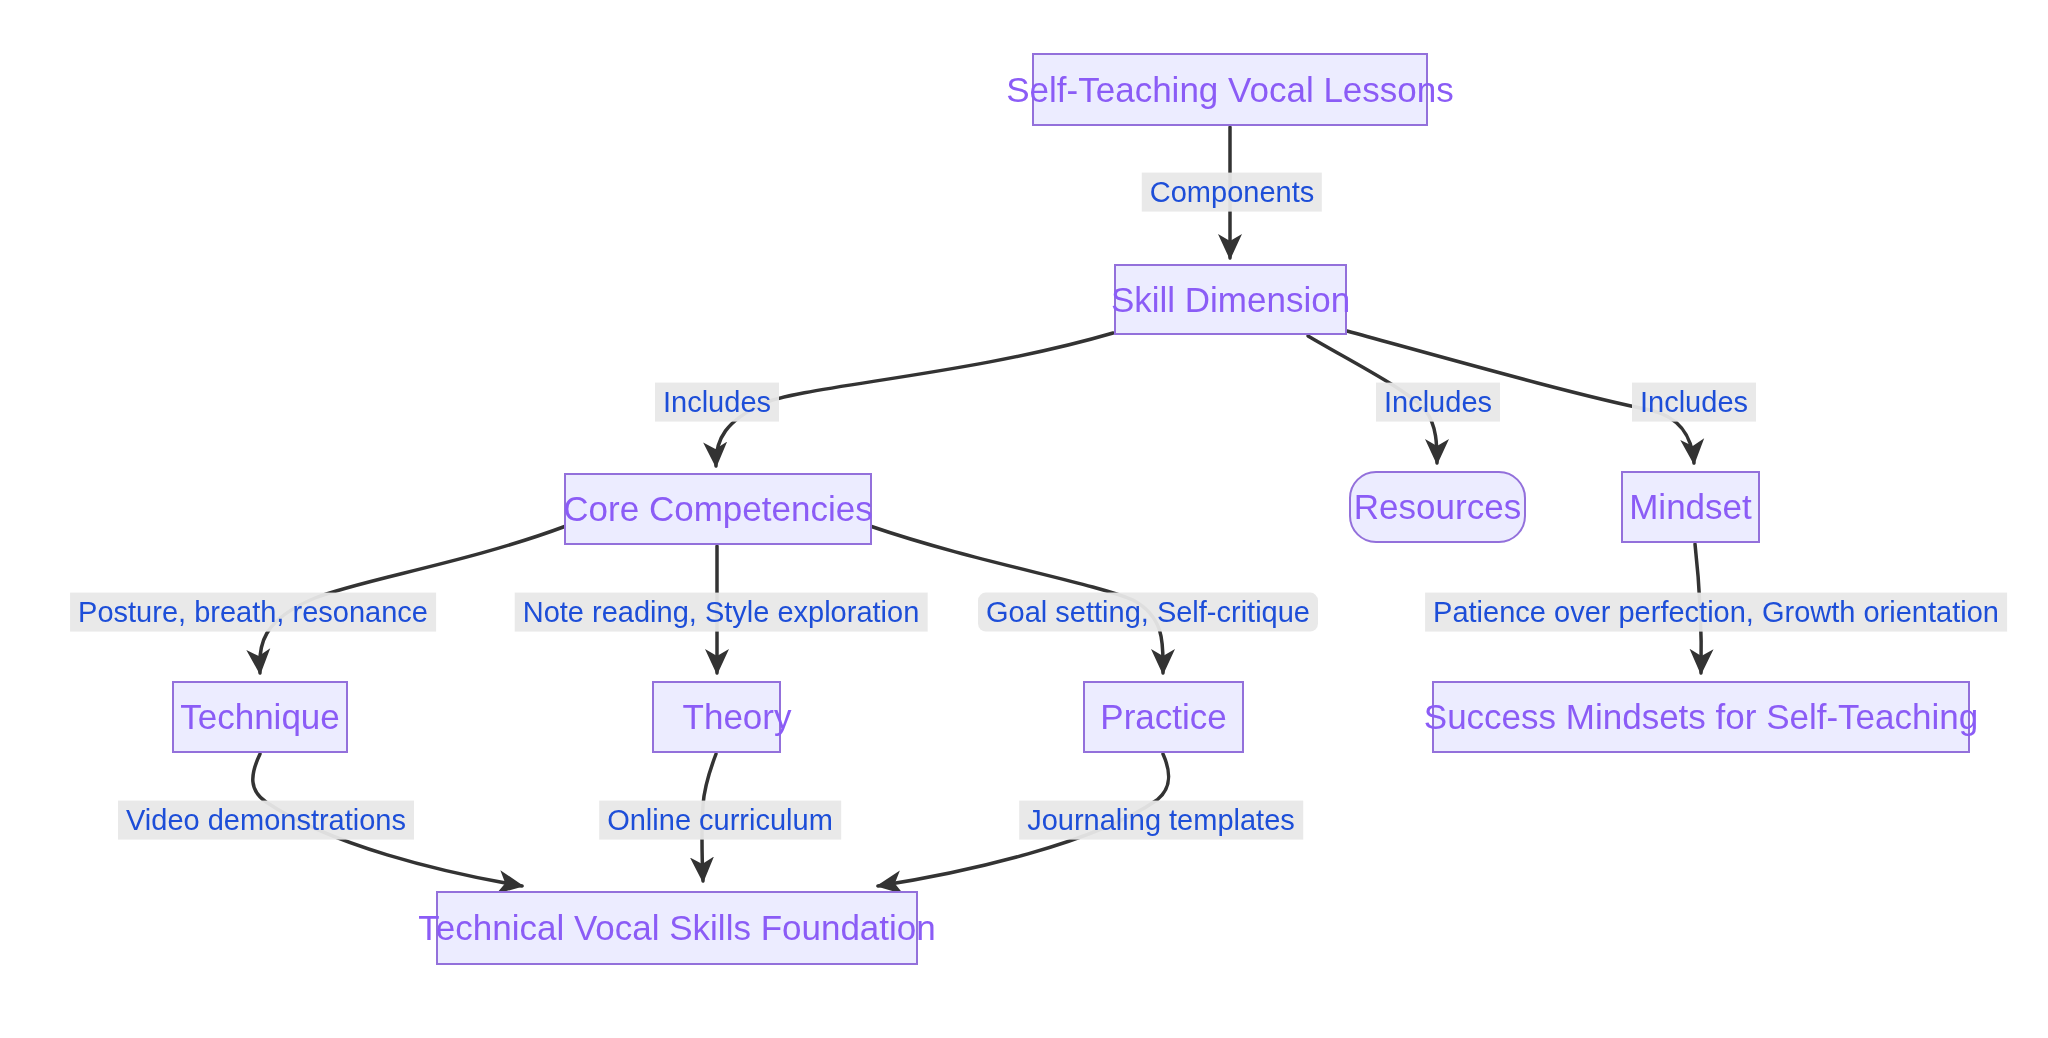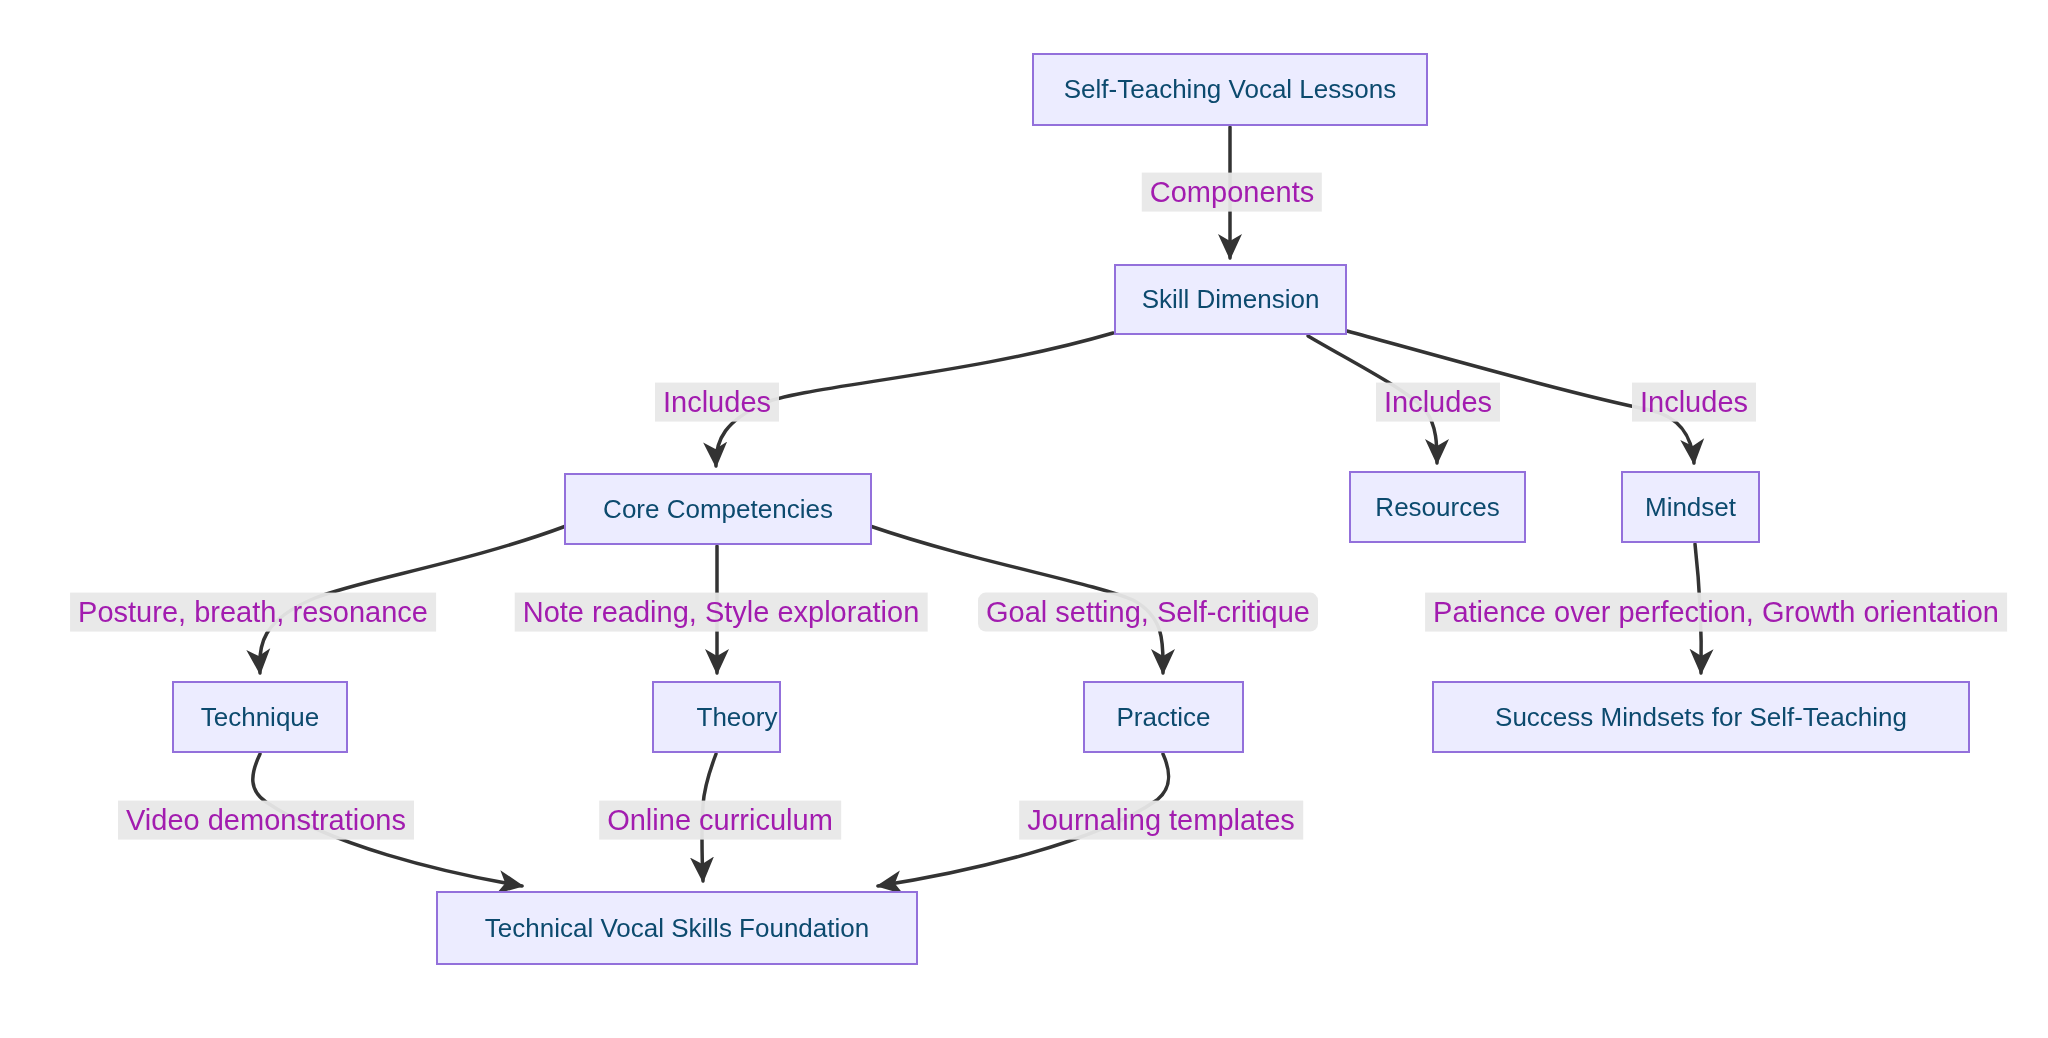--- a/index.html
+++ b/index.html
@@ -20,34 +20,34 @@
     left: 0; top: 0;
     width: 2048px;
     height: 1038px;
     z-index: 1;
   }
   .node {
     position: absolute;
     box-sizing: border-box;
     background: #ECECFF;
     border: 2px solid #9370DB;
-    color: #0c4a6e;
-    font-size: 26px;
+    color: #8b5cf6;
+    font-size: 35px;
     display: flex;
     align-items: center;
     justify-content: center;
     text-align: center;
     z-index: 3;
     white-space: nowrap;
   }
   .edge-label {
     position: absolute;
     transform: translate(-50%, -50%);
     background: rgba(232,232,232,0.95);
-    color: #a21caf;
+    color: #1d4ed8;
     font-size: 29px;
     line-height: 1.2;
     padding: 2px 8px;
     z-index: 2;
     white-space: nowrap;
     text-align: center;
   }
 </style>
 </head>
 <body>
@@ -74,21 +74,21 @@
       <path d="M1163,754 C1171,772 1172,788 1157,800 C1095,843 968,872 878,886" marker-end="url(#arrow)"></path>
     </g>
   </svg>
 
   <div class="node" style="left:1032px; top:53px;  width:396px; height:73px;">Self-Teaching Vocal Lessons</div>
 
   <div class="node" style="left:1114px; top:264px; width:233px; height:71px;">Skill Dimension</div>
 
   <div class="node" style="left:564px;  top:473px; width:308px; height:72px;">Core Competencies</div>
 
-  <div class="node" style="left:1349px; top:471px; width:177px; height:72px;">Resources</div>
+  <div class="node" style="left:1349px; top:471px; width:177px; height:72px;border-radius:27px;">Resources</div>
 
   <div class="node" style="left:1621px; top:471px; width:139px; height:72px;">Mindset</div>
 
   <div class="node" style="left:172px;  top:681px; width:176px; height:72px;">Technique</div>
 
   <div class="node" style="left:652px;  top:681px; width:129px; height:72px;padding-left:41px;">Theory</div>
 
   <div class="node" style="left:1083px; top:681px; width:161px; height:72px;">Practice</div>
 
   <div class="node" style="left:1432px; top:681px; width:538px; height:72px;">Success Mindsets for Self-Teaching</div>

